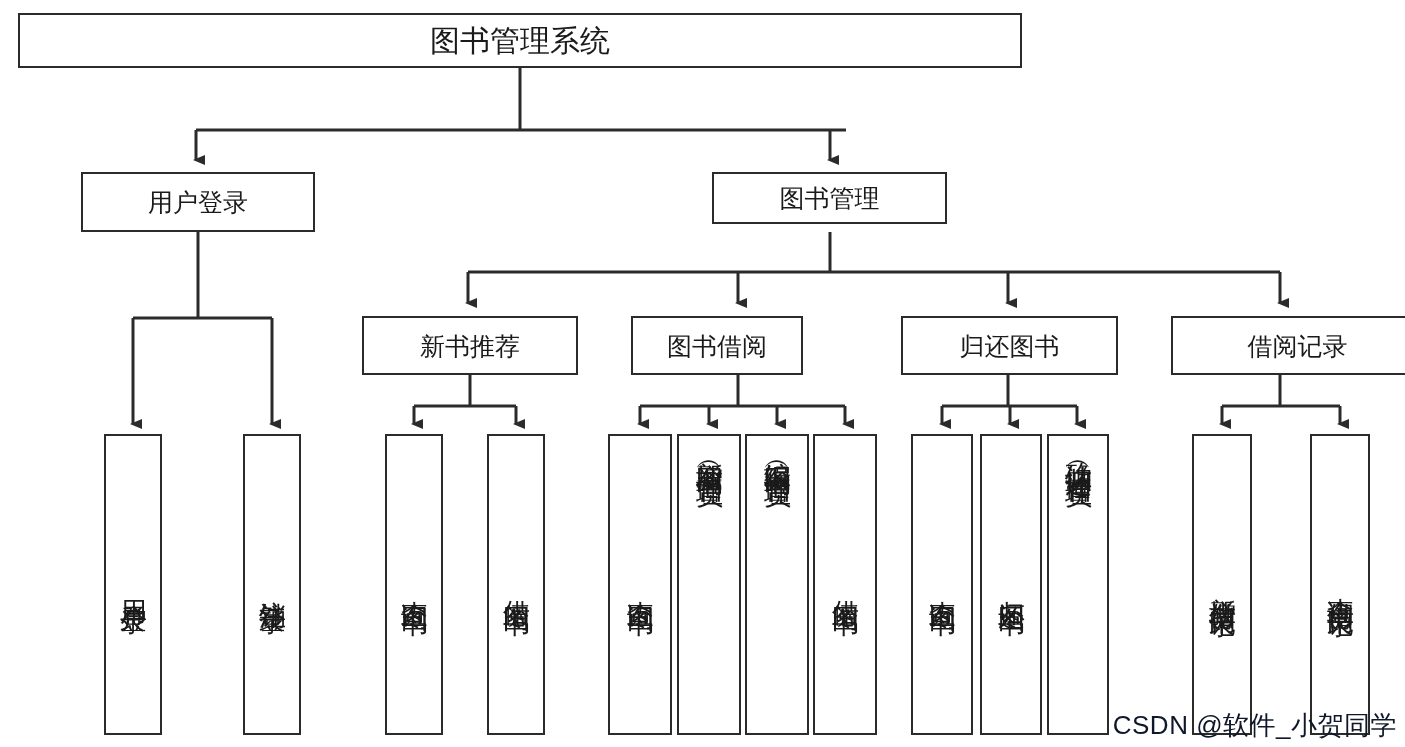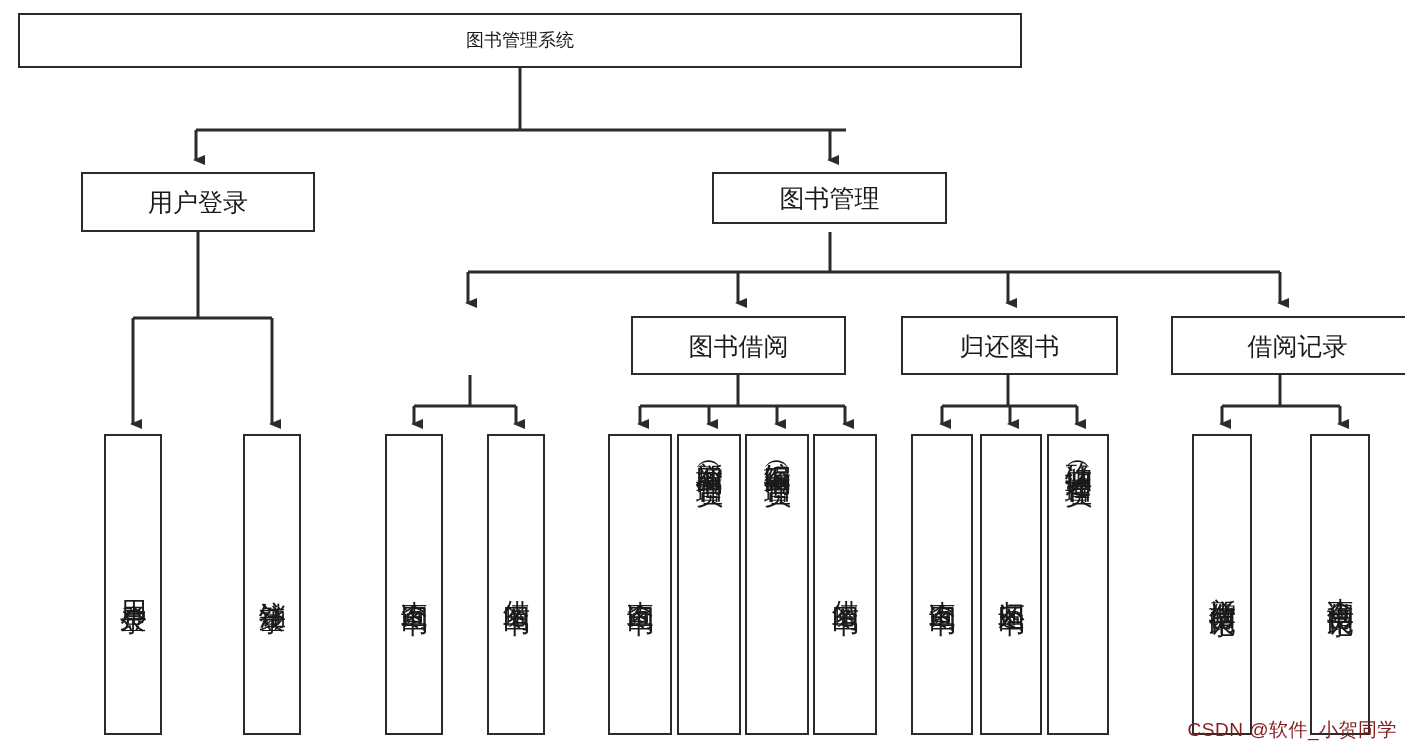--- a/index.html
+++ b/index.html
@@ -38,21 +38,21 @@
     color: #1a1a1a;
     line-height: 1.12;
     text-align: center;
     white-space: nowrap;
   }
   
   .node.horiz .label {
     font-size: 25px;
   }
   .node.root .label {
-    font-size: 18px;
+    font-size: 30px;
   }
   
   .node.leaf {
     align-items: flex-start;
     justify-content: center;
     padding-top: 0;
   }
   .node.leaf .label {
     writing-mode: vertical-rl;
     text-orientation: upright;
@@ -68,22 +68,22 @@
   .node.leaf.topset {
     align-items: flex-start;
   }
   .node.leaf.topset .label {
     margin-top: 4px;
   }
   .watermark {
     position: absolute;
     right: 8px;
     bottom: 4px;
-    font-size: 19px;
-    color: #7f1d1d;
+    font-size: 26px;
+    color: #0f172a;
     letter-spacing: 0.5px;
     white-space: nowrap;
   }
 </style>
 </head>
 <body>
 
 <div id="diagram-root">
 
   <svg class="connectors" viewBox="0 0 1405 747" xmlns="http://www.w3.org/2000/svg">
@@ -140,21 +140,24 @@
     <span class="label">图书管理系统</span>
   </div>
 
   <div class="node horiz" style="left:81px; top:172px; width:234px; height:60px;">
     <span class="label">用户登录</span>
   </div>
   <div class="node horiz" style="left:712px; top:172px; width:235px; height:52px;">
     <span class="label">图书管理</span>
   </div>
 
-  <div class="node horiz" style="left:631px; top:316px; width:215px; height:59px;">
+  <div class="node horiz" style="left:362px; top:316px; width:216px; height:59px;">
+    <span class="label">新书推荐</span>
+  </div>
+  <div class="node horiz" style="left:631px; top:316px; width:172px; height:59px;">
     <span class="label">图书借阅</span>
   </div>
   <div class="node horiz" style="left:901px; top:316px; width:217px; height:59px;">
     <span class="label">归还图书</span>
   </div>
   <div class="node horiz" style="left:1171px; top:316px; width:253px; height:59px;">
     <span class="label">借阅记录</span>
   </div>
 
   <div class="node leaf middle" style="left:104px; top:434px; width:58px; height:301px;">

